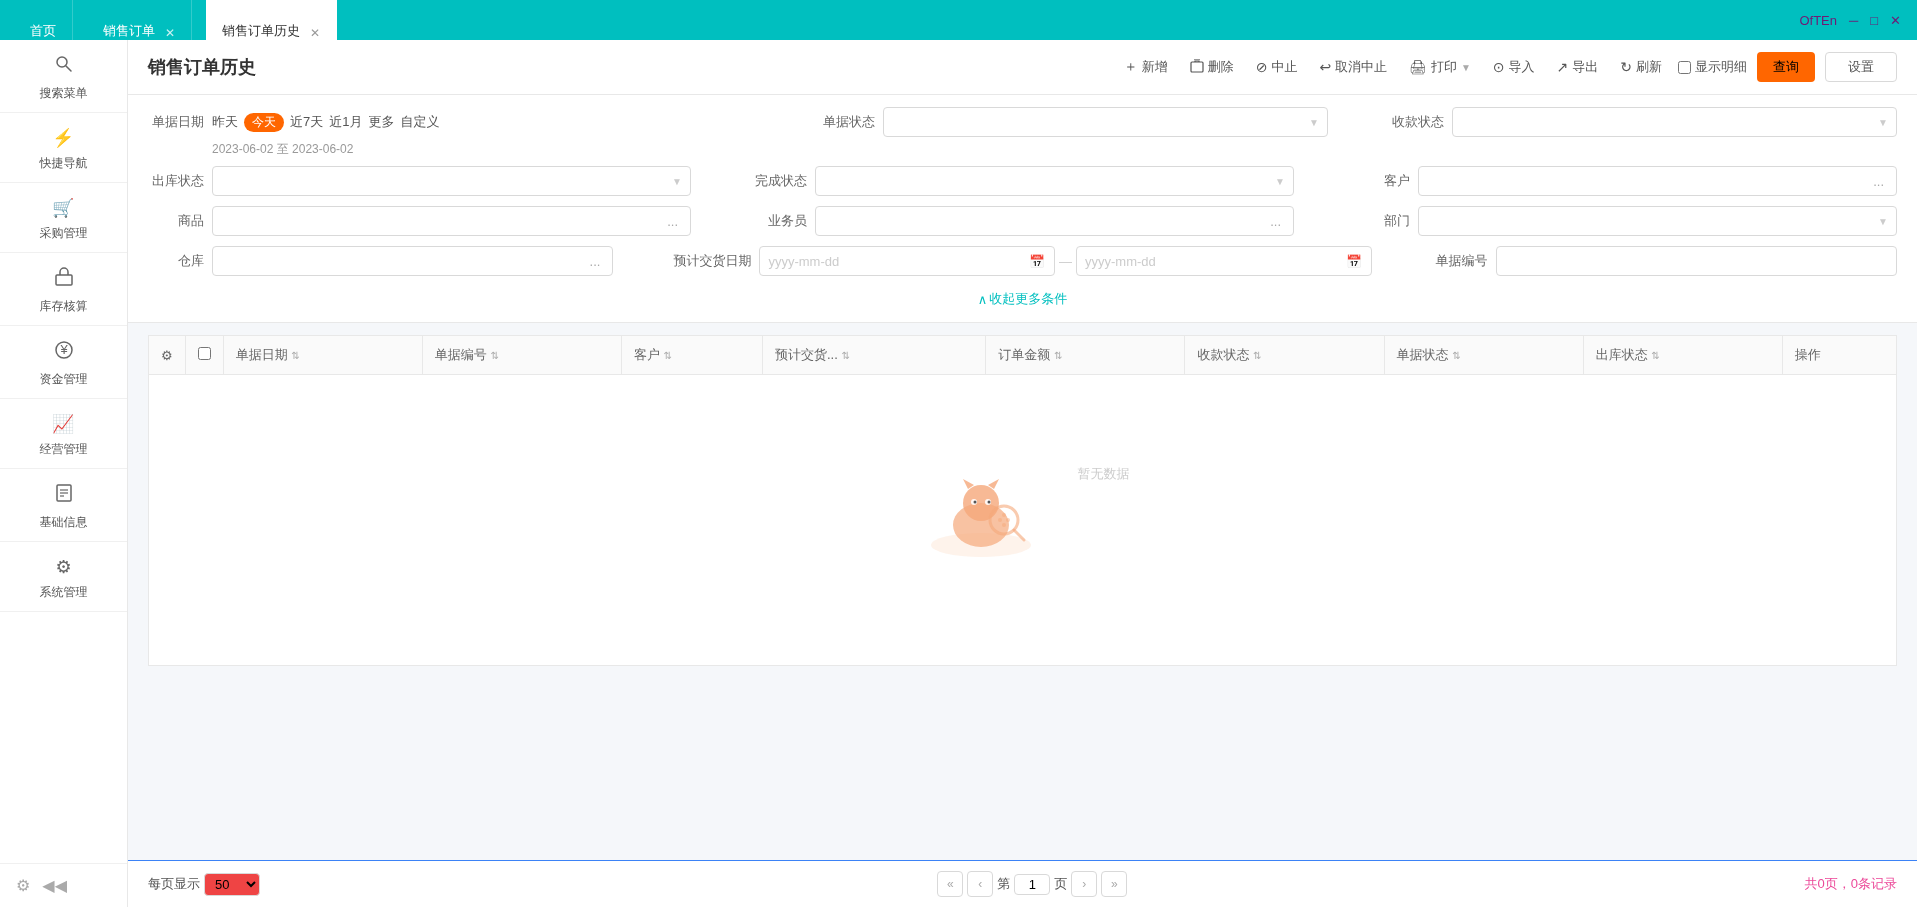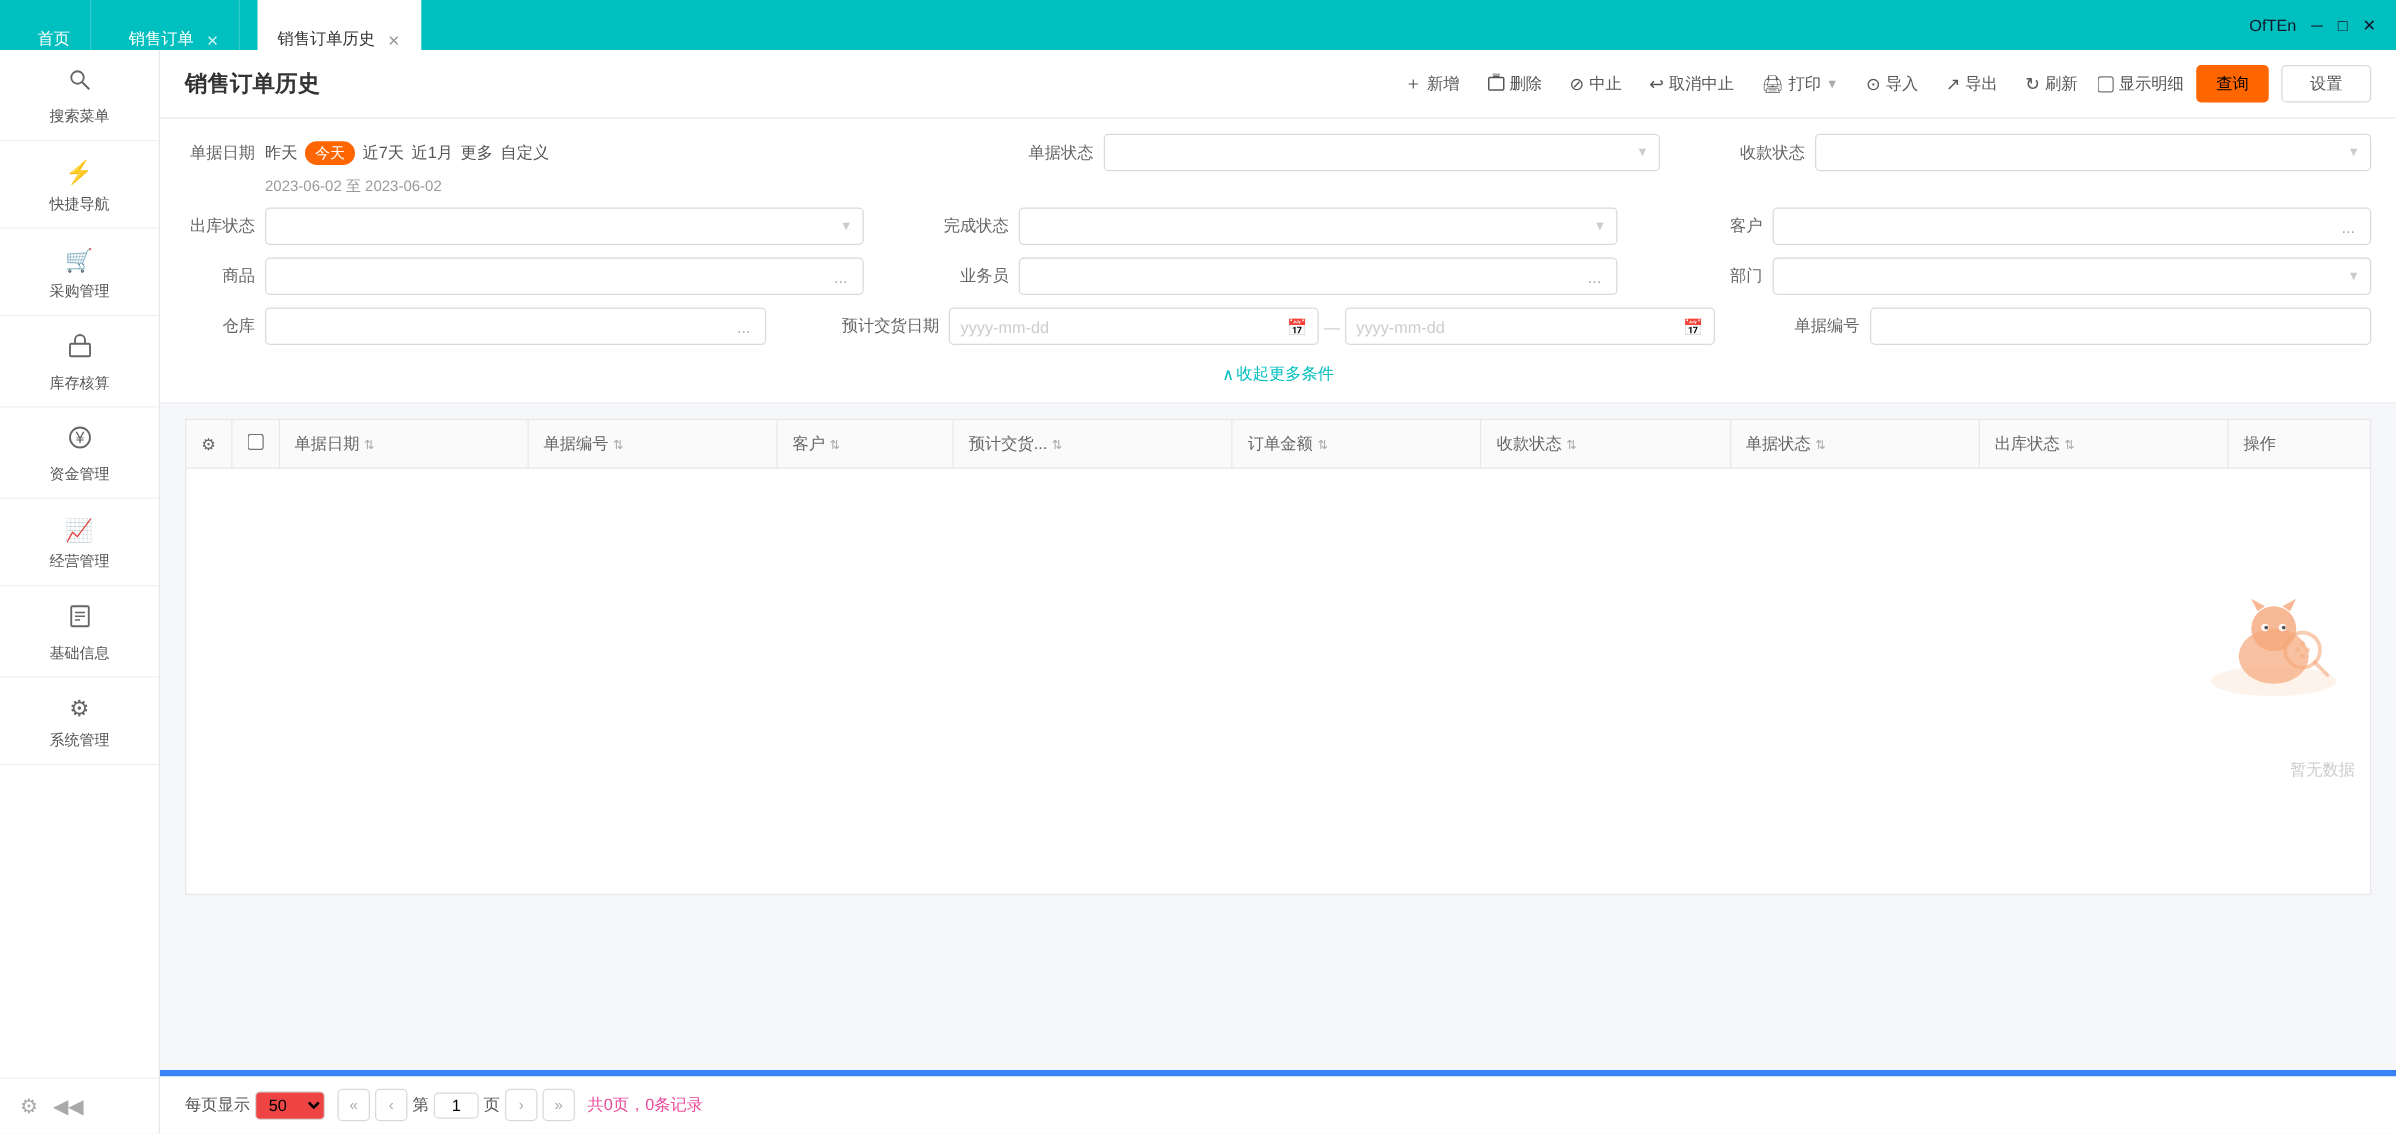--- a/index.html
+++ b/index.html
@@ -47,21 +47,21 @@
       margin-left: 4px;
     }
     .top-bar-right {
       margin-left: auto;
       display: flex;
       align-items: center;
       gap: 12px;
       padding-right: 16px;
     }
     .top-bar-right span {
-      color: #0f172a;
+      color: #701a75;
       font-size: 13px;
       cursor: pointer;
     }
 
     
     .main-layout {
       display: flex;
       flex: 1;
       overflow: hidden;
     }
@@ -292,35 +292,35 @@
     }
     .th-checkbox {
       width: 36px;
       text-align: center;
     }
     .sort-icon { color: #aaa; font-size: 10px; }
 
     
     .empty-state {
       display: flex;
-      flex-direction: column;
-      align-items: flex-end;
+      flex-direction: row;
+      align-items: flex-start;
       justify-content: center;
       padding: 80px 0;
       color: #bbb;
       gap: 32px;
     }
 
     
     .pagination-bar {
       background: #fff;
-      border-top: 5px solid #3b82f6;
-      display: flex;
-      align-items: center;
-      justify-content: flex-start;
+      border-top: 1px solid #3b82f6;
+      display: flex;
+      align-items: center;
+      justify-content: space-between;
       padding: 10px 20px;
       gap: 10px;
       flex-shrink: 0;
       margin-top: 12px;
     }
     .page-size-select {
       display: flex;
       align-items: center;
       gap: 4px;
       color: #555;

